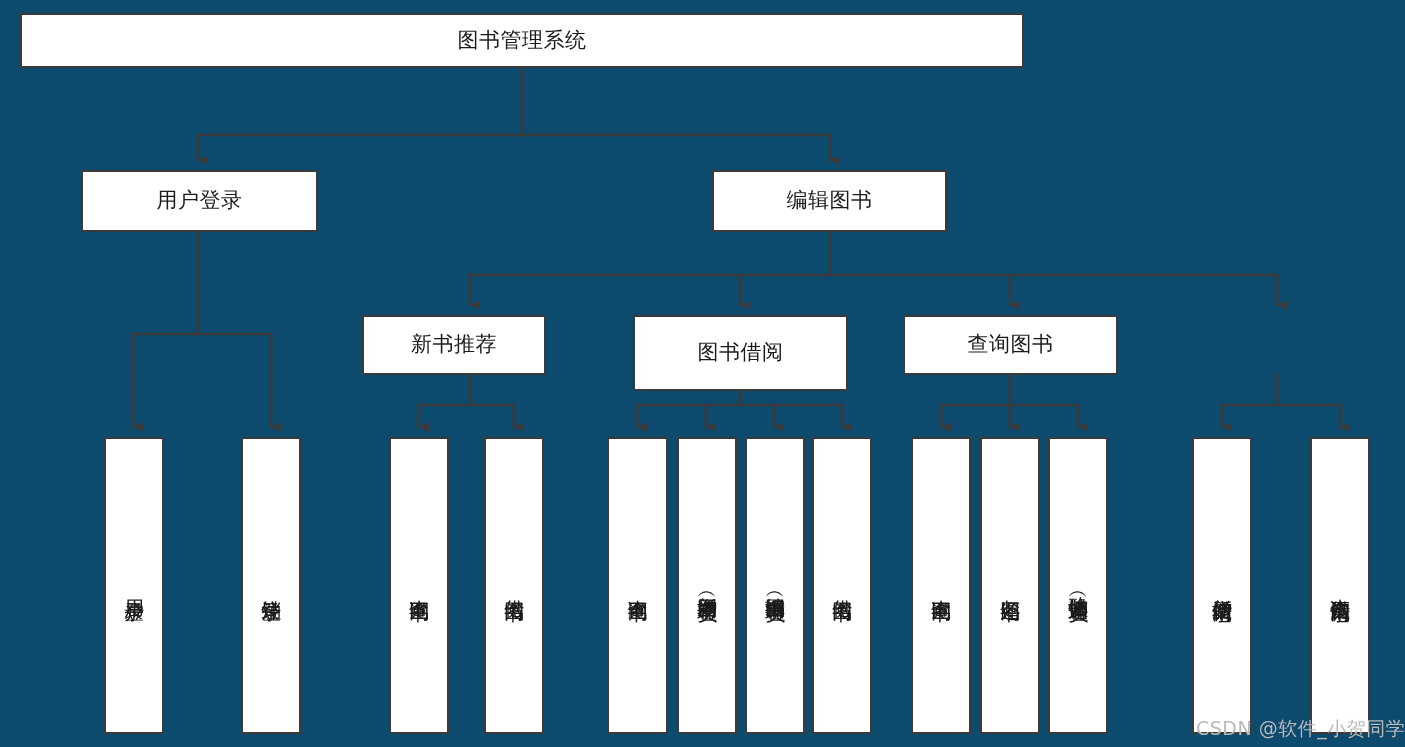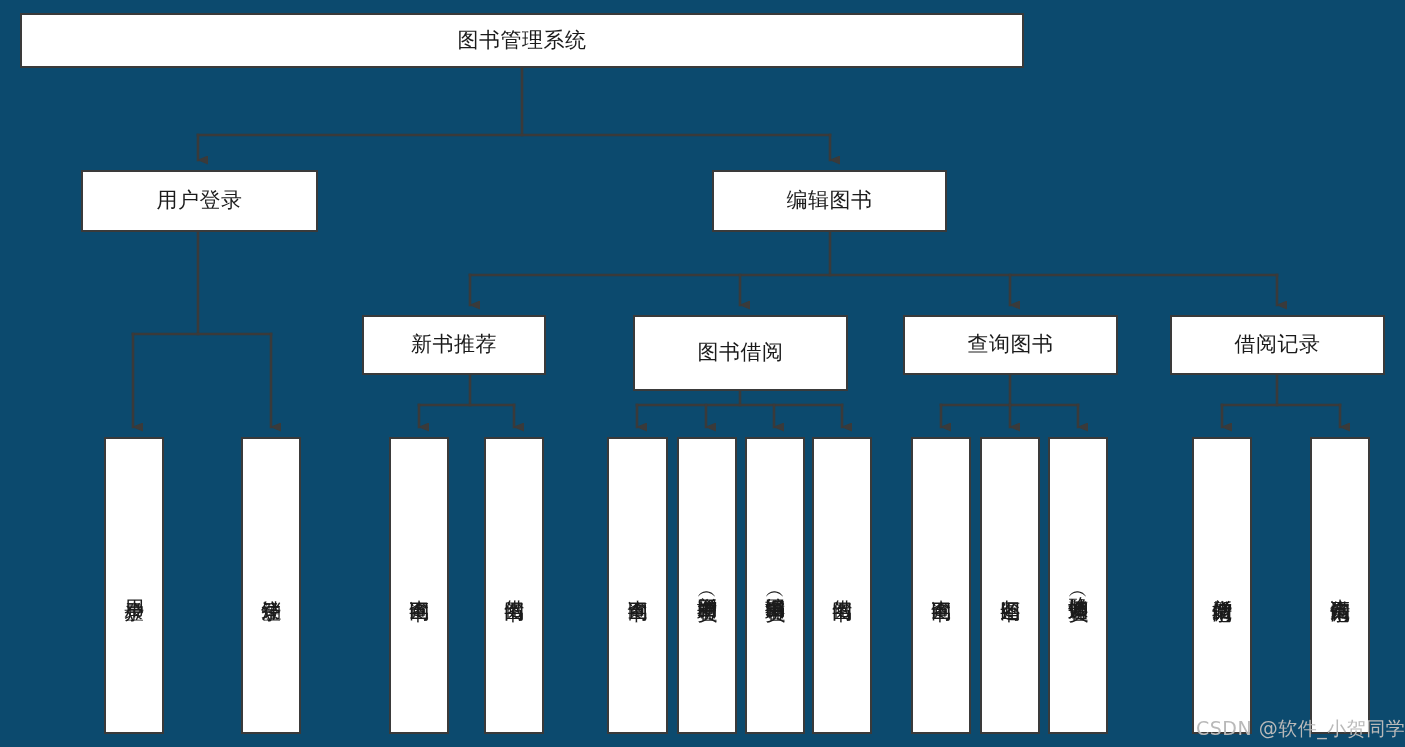--- a/index.html
+++ b/index.html
@@ -140,23 +140,20 @@
   </div>
 
   <div class="node-box" style="left:633px; top:315px; width:215px; height:76px;">
     <span class="node-label-h">图书借阅</span>
   </div>
 
   <div class="node-box" style="left:903px; top:315px; width:215px; height:60px;">
     <span class="node-label-h">查询图书</span>
   </div>
 
-  <div class="node-box" style="left:1170px; top:315px; width:215px; height:60px;">
-    <span class="node-label-h">借阅记录</span>
-  </div>
 
   <div class="node-box" style="left:104px; top:437px; width:60px; height:297px;">
     <span class="leaf-inner">
       <span class="node-label-v">用户登录</span>
     </span>
   </div>
 
   <div class="node-box" style="left:241px; top:437px; width:60px; height:297px;">
     <span class="leaf-inner">
       <span class="node-label-v">注销登录</span>

